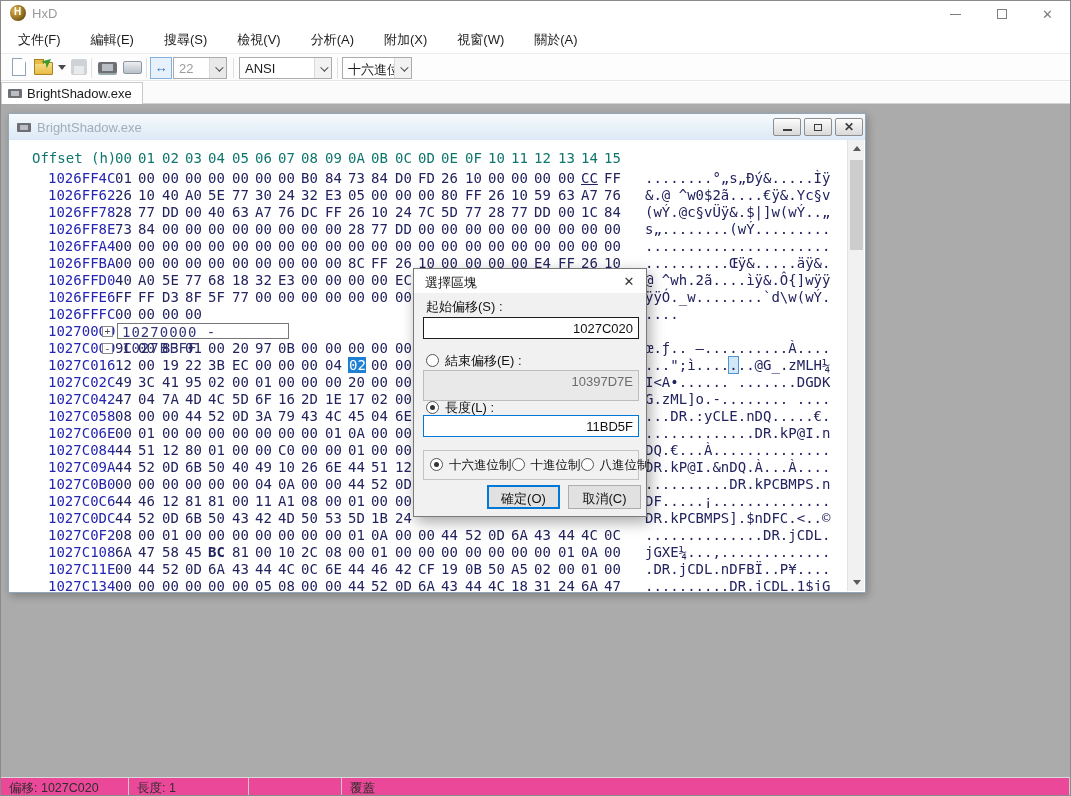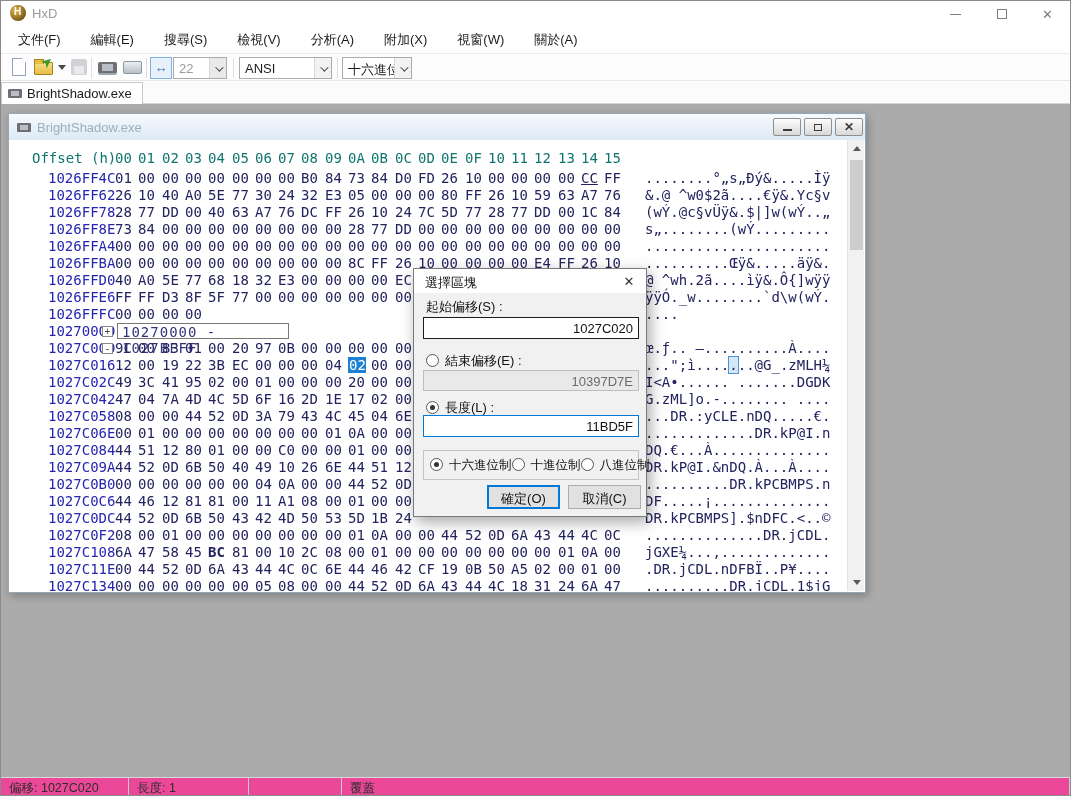--- a/index.html
+++ b/index.html
@@ -91,21 +91,21 @@
   .tri-dn { width:0;height:0;border-left:4px solid transparent;border-right:4px solid transparent;border-top:5px solid #5a5a5a; }
   .vthumb { position:absolute; left:2px; top:20px; width:13px; height:90px; background:#cdcdcd; }
 
   
   .dialog { position:absolute; left:419px; top:276px; width:234px; height:249px; background:#f1f1f1; border:1px solid #7a7a7a; box-shadow:3px 5px 14px rgba(0,0,0,.35); font-size:13px; }
   .dlg-title { position:absolute; left:0; top:0; right:0; height:24px; background:#fff; }
   .dlg-title-text { position:absolute; left:11px; top:5px; color:#111; }
   .dlg-close { position:absolute; right:0; top:0; width:34px; height:24px; display:flex; align-items:center; justify-content:center; color:#333; font-size:13px; }
   .dlg-label { position:absolute; color:#111; }
   .dlg-input { position:absolute; left:9px; width:216px; height:22px; background:#fff; border:1px solid #1c1c1c; font-size:13px; text-align:right; padding:3px 5px 0 0; color:#111; }
-  .dlg-input.disabled { background:#e9e9e9; border-color:#bdbdbd; color:#6c6c6c; height:21px; }
+  .dlg-input.disabled { background:#e9e9e9; border-color:#bdbdbd; color:#6c6c6c; height:31px; }
   .dlg-input.focused { border:1px solid #0078d7; }
   .radio { display:inline-block; width:13px; height:13px; border:1px solid #555; border-radius:50%; background:#fff; vertical-align:-2px; margin-right:6px; position:relative; }
   .radio.on::after { content:""; position:absolute; left:3px; top:3px; width:5px; height:5px; border-radius:50%; background:#333; }
   .radio-row { position:absolute; left:12px; color:#111; }
   .radix-frame { position:absolute; left:9px; top:181px; width:216px; height:30px; border:1px solid #c3c3c3; display:flex; align-items:center; padding:0 6px; justify-content:space-between; }
   .radix-opt { color:#111; white-space:nowrap; font-size:12.5px; }
   .dlg-btn { position:absolute; top:216px; width:73px; height:24px; background:#e1e1e1; border:1px solid #adadad; text-align:center; padding-top:4px; color:#111; }
   .dlg-btn.default { border:2px solid #0078d7; padding-top:3px; }
 
   

